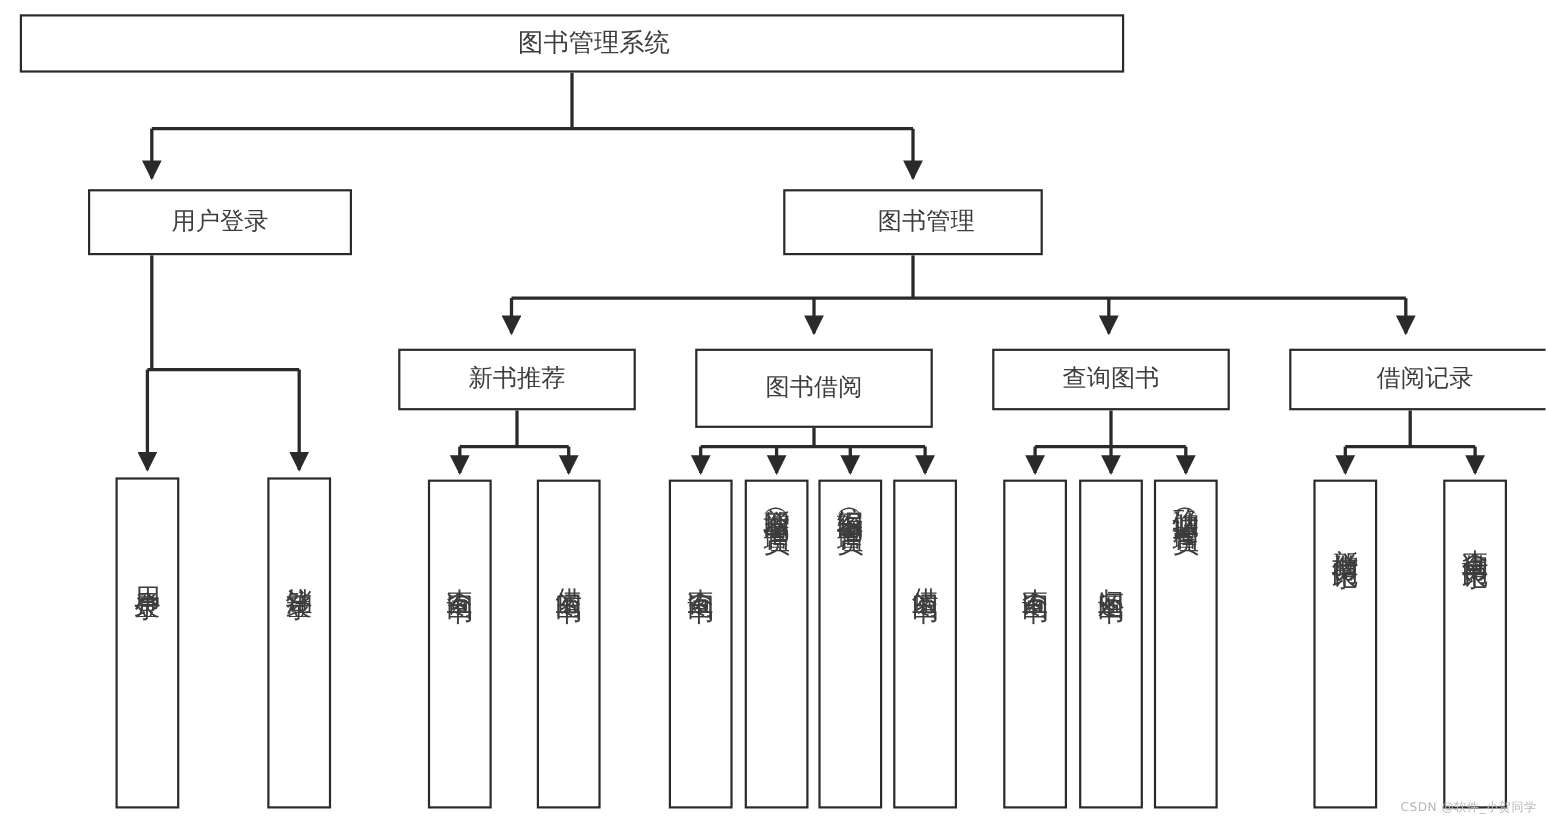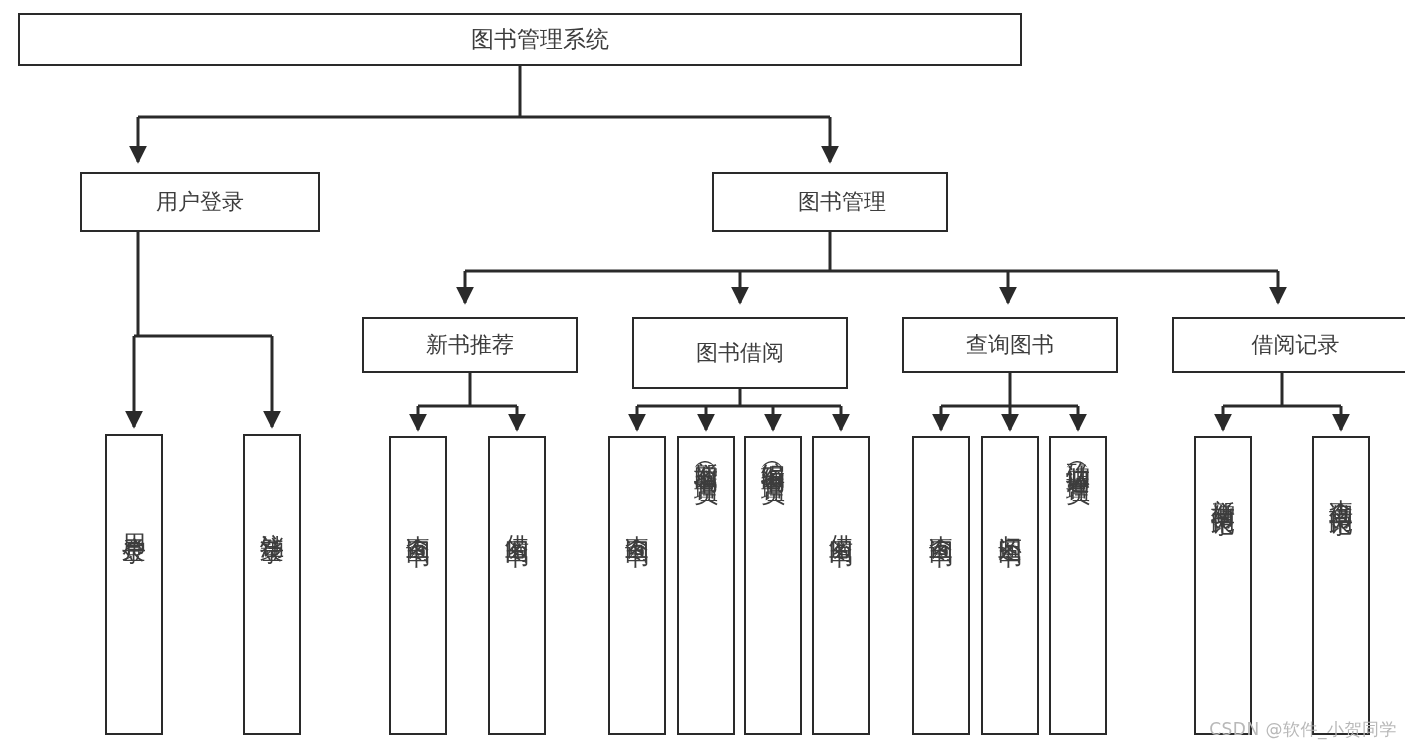--- a/index.html
+++ b/index.html
@@ -59,21 +59,21 @@
     text-orientation: upright;
     font-size: 24px;
     letter-spacing: 3px;
     line-height: 1;
     white-space: nowrap;
   }
   .watermark {
     position: absolute;
     right: 8px;
     bottom: 6px;
-    font-size: 17px;
+    font-size: 11px;
     color: #b8b8b8;
     font-family: "DejaVu Sans", "Liberation Sans", sans-serif;
     letter-spacing: 0.5px;
     pointer-events: none;
     user-select: none;
   }
 </style>
 </head>
 <body>
 

